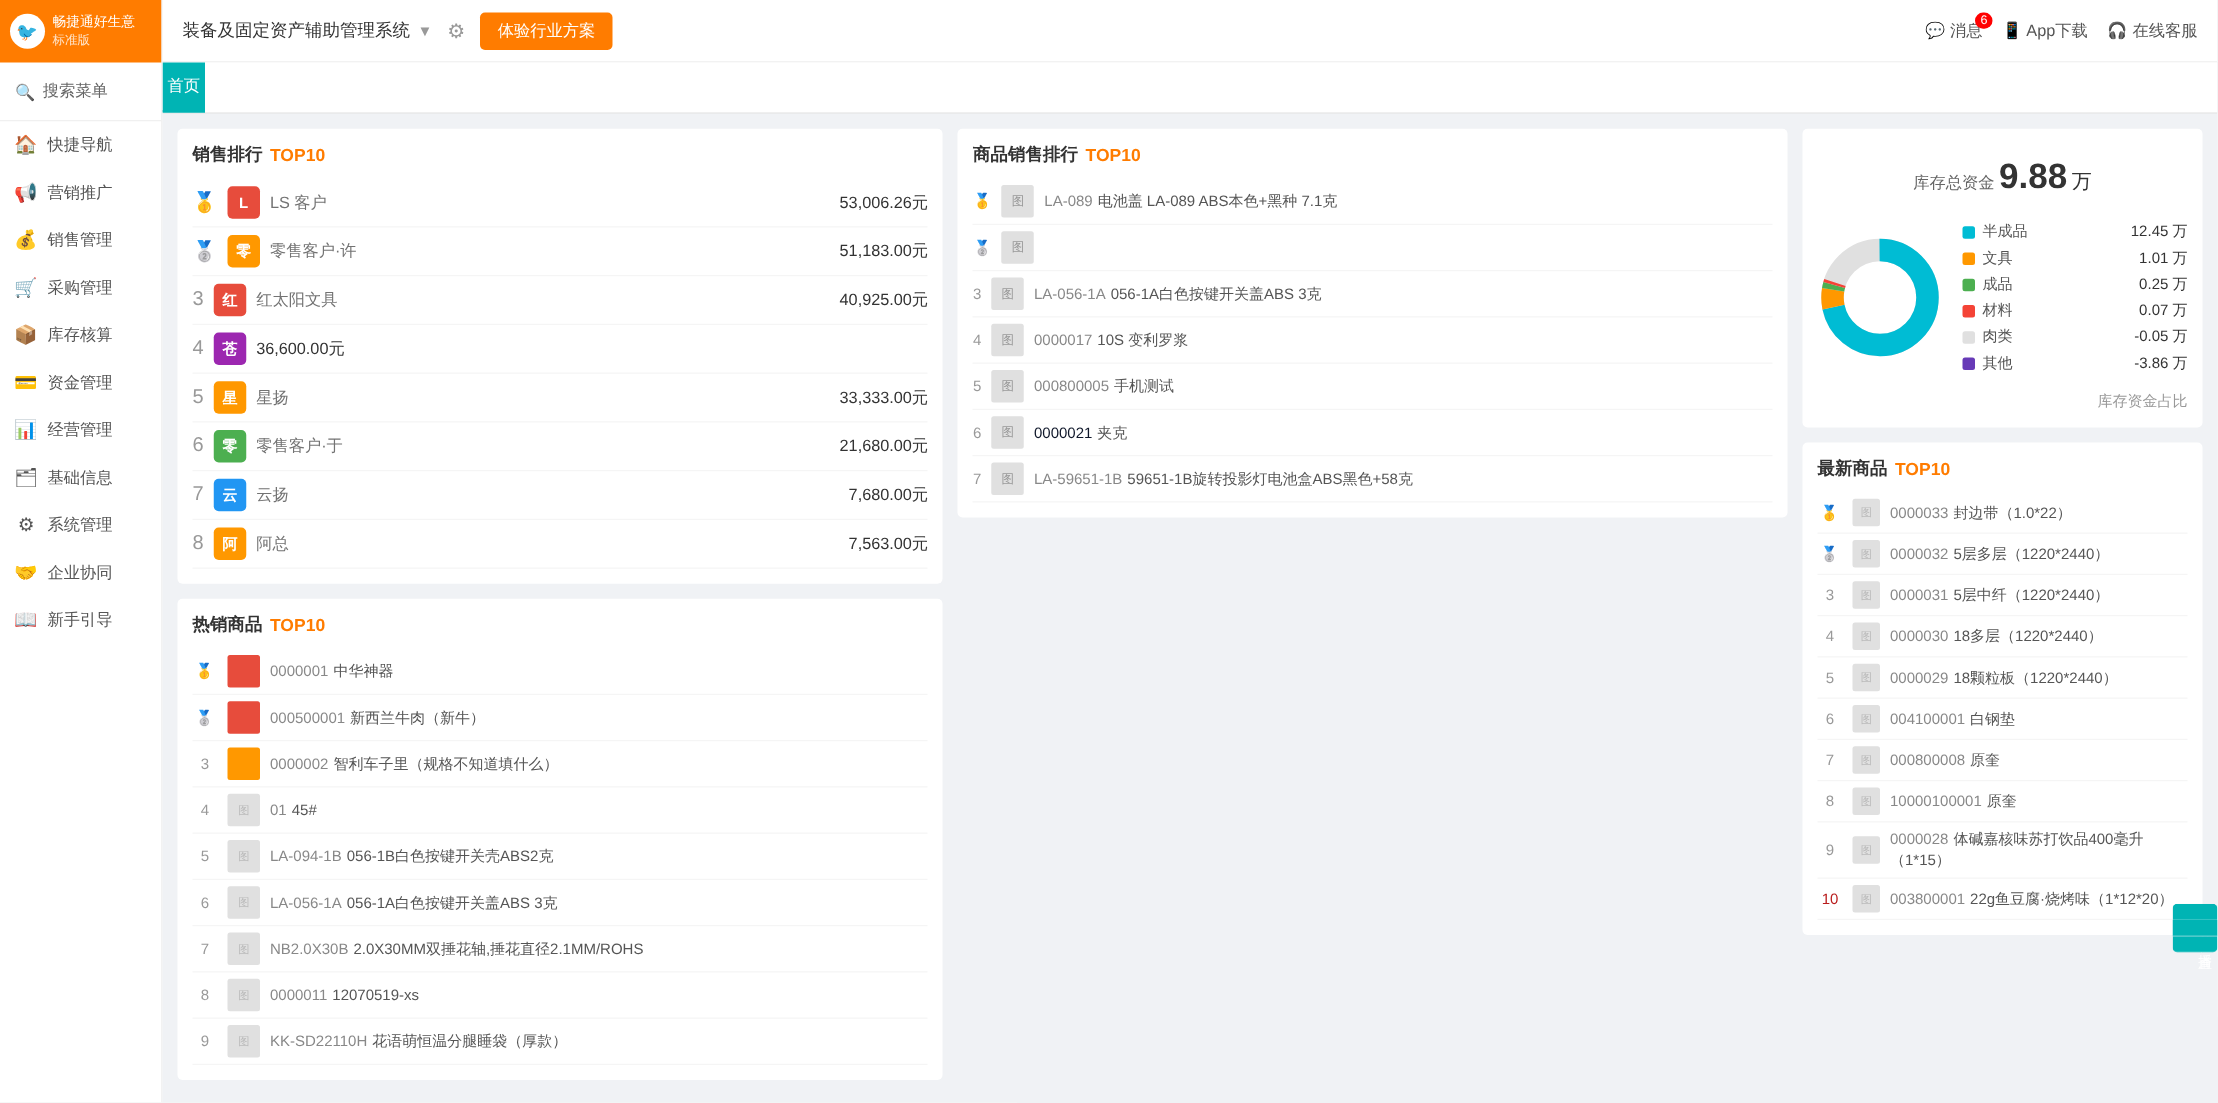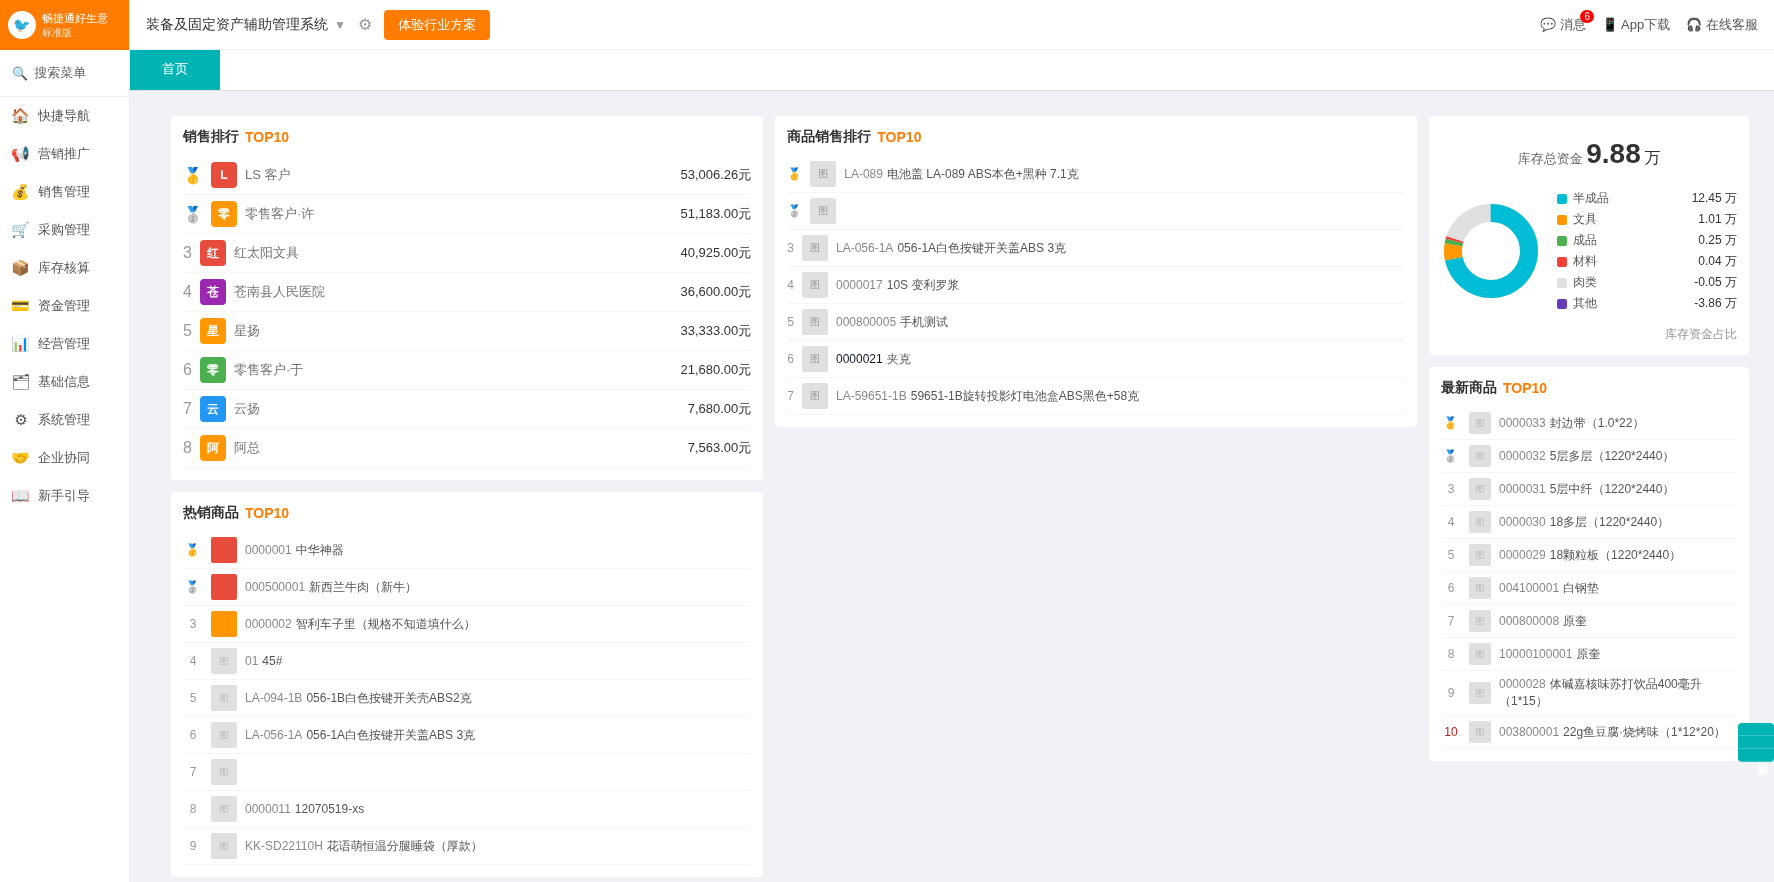--- a/index.html
+++ b/index.html
@@ -78,21 +78,21 @@
     .topbar-right .badge-wrap { position: relative; }
     .topbar-right .badge { position: absolute; top: -6px; right: -8px; background: #f00; color: #fff; border-radius: 8px; font-size: 10px; padding: 1px 4px; }
 
     
     .page-tabs {
       background: #fff;
       border-bottom: 1px solid #e0e0e0;
       display: flex;
     }
     .page-tab {
-      padding: 10px 32px;
+      padding: 10px 4px;
       cursor: pointer;
       color: #555;
       border-bottom: 2px solid transparent;
     }
     .page-tab.active {
       color: #fff;
       background: #00b4b4;
       border-bottom: 2px solid #00b4b4;
     }
 
@@ -100,24 +100,23 @@
     .content-area {
       flex: 1;
       display: flex;
       overflow: hidden;
       background: #f0f2f5;
     }
 
     .main-content {
       flex: 1;
       overflow-y: auto;
-      padding: 25px;
+      padding: 12px;
       display: flex;
       gap: 12px;
-      margin-left: 16px;
     }
 
     
     .col-left {
       flex: 1.2;
       display: flex;
       flex-direction: column;
       gap: 12px;
       min-width: 0;
     }
@@ -395,21 +394,20 @@
   </li>
               <li class="rank-item">
     <span class="rank-medal"><span style="color:#999">3</span></span>
     <span class="rank-avatar" style="background:#e74c3c">红</span>
     <span class="rank-name">红太阳文具</span>
     <span class="rank-amount">40,925.00元</span>
   </li>
               <li class="rank-item">
     <span class="rank-medal"><span style="color:#999">4</span></span>
     <span class="rank-avatar" style="background:#9c27b0">苍</span>
-    <span class="rank-name">苍南县人民医院</span>
     <span class="rank-amount">36,600.00元</span>
   </li>
               <li class="rank-item">
     <span class="rank-medal"><span style="color:#999">5</span></span>
     <span class="rank-avatar" style="background:#ff9800">星</span>
     <span class="rank-name">星扬</span>
     <span class="rank-amount">33,333.00元</span>
   </li>
               <li class="rank-item">
     <span class="rank-medal"><span style="color:#999">6</span></span>
@@ -471,20 +469,21 @@
     <div class="hot-img">
                   <span style="color:#bbb;font-size:9px">图</span>
                 </div>
     <span class="hot-name"><span class="hot-code">LA-056-1A</span>056-1A白色按键开关盖ABS 3克</span>
   </div>
               <div class="hot-item">
     <span class="hot-num"><span style="color:#999">7</span></span>
     <div class="hot-img">
                   <span style="color:#bbb;font-size:9px">图</span>
                 </div>
+    <span class="hot-name"><span class="hot-code">NB2.0X30B</span>2.0X30MM双捶花轴,捶花直径2.1MM/ROHS</span>
   </div>
               <div class="hot-item">
     <span class="hot-num"><span style="color:#999">8</span></span>
     <div class="hot-img">
                   <span style="color:#bbb;font-size:9px">图</span>
                 </div>
     <span class="hot-name"><span class="hot-code">0000011</span>12070519-xs</span>
   </div>
               <div class="hot-item">
     <span class="hot-num"><span style="color:#999">9</span></span>
@@ -575,21 +574,21 @@
     <span class="legend-val">1.01 万</span>
   </div>
                 <div class="legend-item">
     <span class="legend-dot" style="background:#4caf50"></span>
     <span class="legend-name">成品</span>
     <span class="legend-val">0.25 万</span>
   </div>
                 <div class="legend-item">
     <span class="legend-dot" style="background:#f44336"></span>
     <span class="legend-name">材料</span>
-    <span class="legend-val">0.04 万</span>
+    <span class="legend-val">0.07 万</span>
   </div>
                 <div class="legend-item">
     <span class="legend-dot" style="background:#e0e0e0"></span>
     <span class="legend-name">肉类</span>
     <span class="legend-val">-0.05 万</span>
   </div>
                 <div class="legend-item">
     <span class="legend-dot" style="background:#673ab7"></span>
     <span class="legend-name">其他</span>
     <span class="legend-val">-3.86 万</span>

